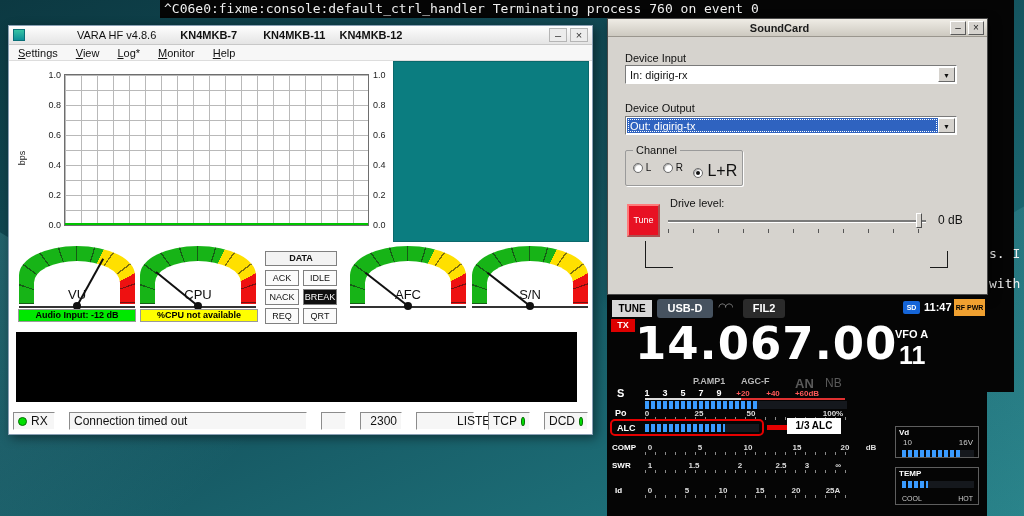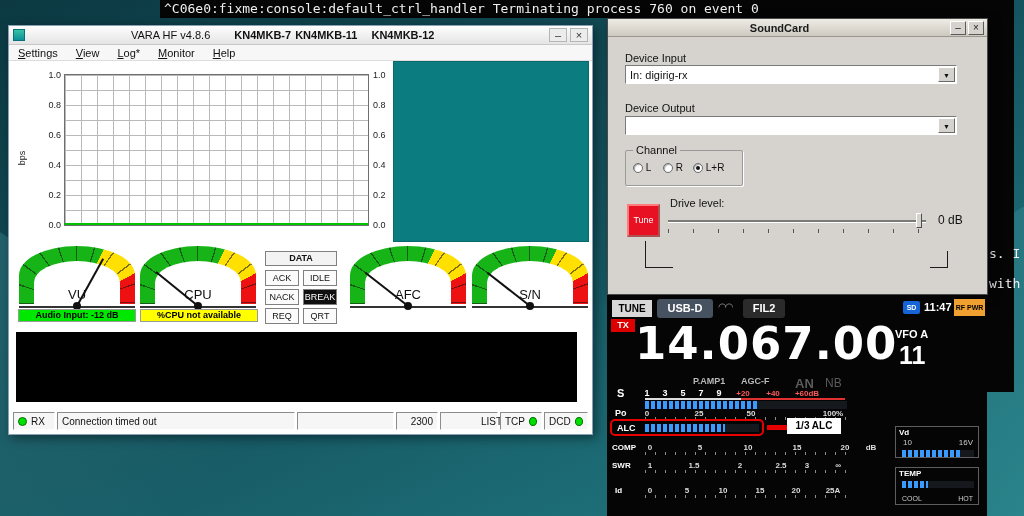--- a/index.html
+++ b/index.html
@@ -58,22 +58,22 @@
     line-height:11px; color:#000; border:1px solid #9a9a9a; }
 
   .dhead { position:absolute; width:72px; height:15px; background:#f3f3f3; border:1px solid #808080;
     font-size:9px; font-weight:bold; text-align:center; line-height:13px; color:#111; }
   .dbtn { position:absolute; width:34px; height:16px; background:#fbfbfb; border:1px solid #808080;
     font-size:9px; text-align:center; line-height:14px; color:#111; }
   .dbtn.inv { background:#101010; color:#ffffff; }
 
   .spectrum { position:absolute; left:7px; top:271px; width:561px; height:70px; background:#000000; }
 
-  .vstatus { position:absolute; left:4px; right:4px; bottom:4px; height:18px; display:flex; gap:2px;
-    font-size:10px; color:#111; align-items:stretch; }
+  .vstatus { position:absolute; left:4px; right:4px; bottom:4px; height:18px; display:flex; gap:14px;
+    font-size:12px; color:#111; align-items:stretch; }
   .seg { border:1px solid; border-color:#8c8c8c #ffffff #ffffff #8c8c8c; background:#f6f6f6;
     display:flex; align-items:center; gap:4px; padding:0 4px; }
   .led { width:9px; height:9px; border-radius:50%; background:#00e000; border:1px solid #066b06; }
 
   
   .soundcard { left:607px; top:18px; width:381px; height:277px; background:#d6d3ce; border:1px solid #4a4a4a; }
   .sc-titlebar { height:18px; background:linear-gradient(#efece5,#cdc9c0); display:flex; align-items:center;
     border-bottom:1px solid #9a968e; padding:0 3px; }
   .sc-title { flex:1; text-align:center; font-size:11px; font-weight:bold; color:#1a1a1a; }
   .sc-btn { width:16px; height:14px; background:#d6d3ce; border:1px solid; border-color:#fff #5a5a5a #5a5a5a #fff;
@@ -116,23 +116,23 @@
   <span>^C06e0:fixme:console:default_ctrl_handler Terminating process 760 on event 0</span>
 </div>
 <div class="console-right">
   <span class="t" style="left:382px;top:228px;">s. I</span>
   <span class="t" style="left:382px;top:258px;">with</span>
 </div>
 
 <div class="win vara">
   <div class="vara-titlebar">
     <span class="vara-icon"></span>
-    <span class="t" style="position:static;margin-left:106px;">VARA HF v4.8.6</span>
+    <span class="t" style="position:static;margin-left:52px;">VARA HF v4.8.6</span>
     <span style="font-weight:bold;margin-left:24px;">KN4MKB-7</span>
-    <span style="font-weight:bold;margin-left:4px;">KN4MKB-11</span>
+    <span style="font-weight:bold;margin-left:26px;">KN4MKB-11</span>
     <span style="font-weight:bold;margin-left:14px;">KN4MKB-12</span>
     <span class="winbtns">
       <span class="winbtn">–</span>
       <span class="winbtn">×</span>
     </span>
   </div>
   <div class="vara-menubar">
     <span class="menu-item">Settings</span>
     <span class="menu-item">View</span>
     <span class="menu-item">Log*</span>
@@ -248,34 +248,35 @@
   </div>
   <div class="sc-body">
     <span class="t" style="left:17px;top:15px;">Device Input</span>
     <div class="combo" style="top:28px;">
       <div class="combo-text">In: digirig-rx</div>
       <div class="combo-arrow">▼</div>
     </div>
 
     <span class="t" style="left:17px;top:65px;">Device Output</span>
     <div class="combo" style="top:79px;">
+      <div class="combo-text sel">Out: digirig-tx</div>
       <div class="combo-arrow">▼</div>
     </div>
 
     <div class="groupbox" style="left:17px;top:113px;width:118px;height:36px;">
       <span class="legend">Channel</span>
       <span class="t" style="left:7px;top:11px;font-size:10px;">
         <span class="radio-dot"></span>
         <span>L</span>
       </span>
       <span class="t" style="left:37px;top:11px;font-size:10px;">
         <span class="radio-dot"></span>
         <span>R</span>
       </span>
-      <span class="t" style="left:67px;top:11px;font-size:10px;">
+      <span class="t" style="left:67px;top:11px;font-size:16px;">
         <span class="radio-dot checked"></span>
         <span>L+R</span>
       </span>
     </div>
 
     <div class="tune-btn">Tune</div>
 
     <span class="t" style="left:62px;top:160px;">Drive level:</span>
     <div class="t" style="left:60px;top:183px;width:258px;height:2px;background:#7a7a7a;box-shadow:0 1px 0 #ffffff;"></div>
     <div class="t" style="left:60px;top:192px;width:258px;height:4px;background:repeating-linear-gradient(90deg,#555 0 1px,transparent 1px 25px);"></div>

